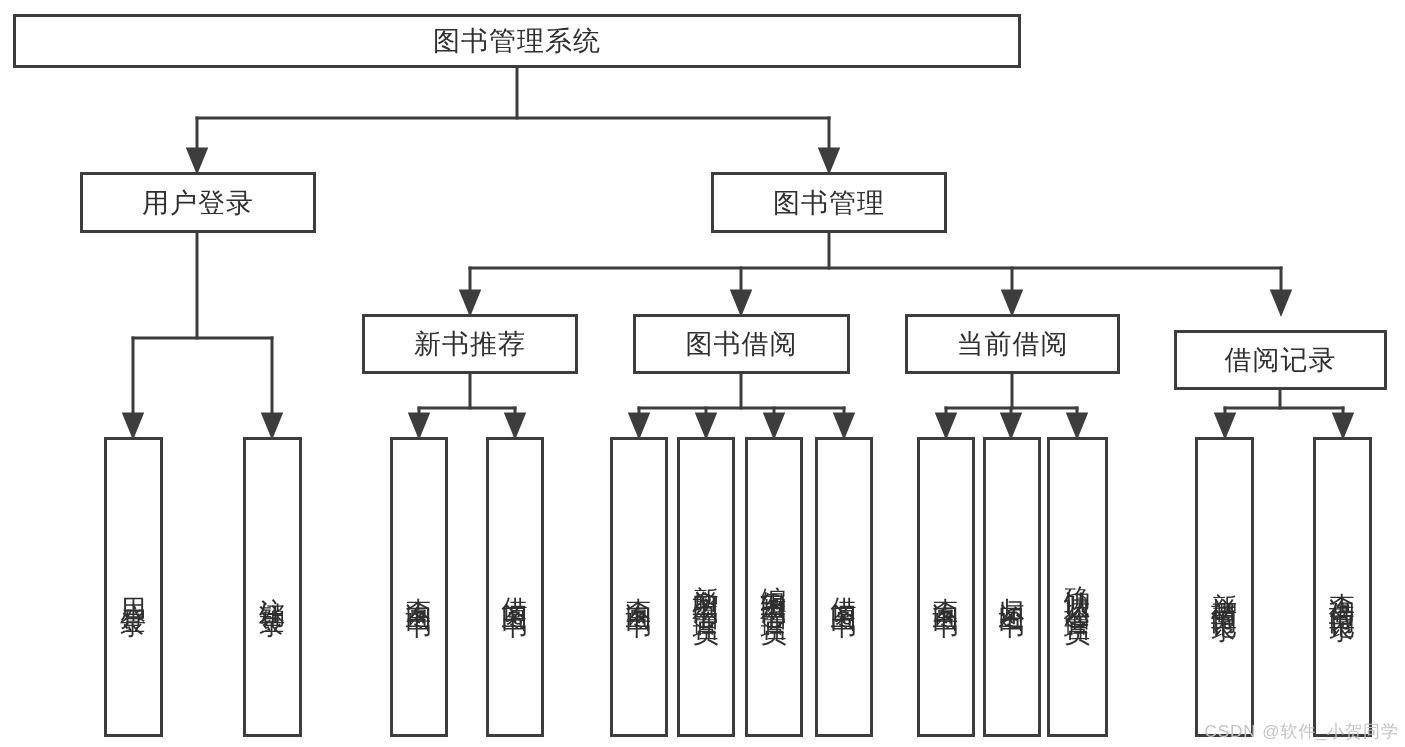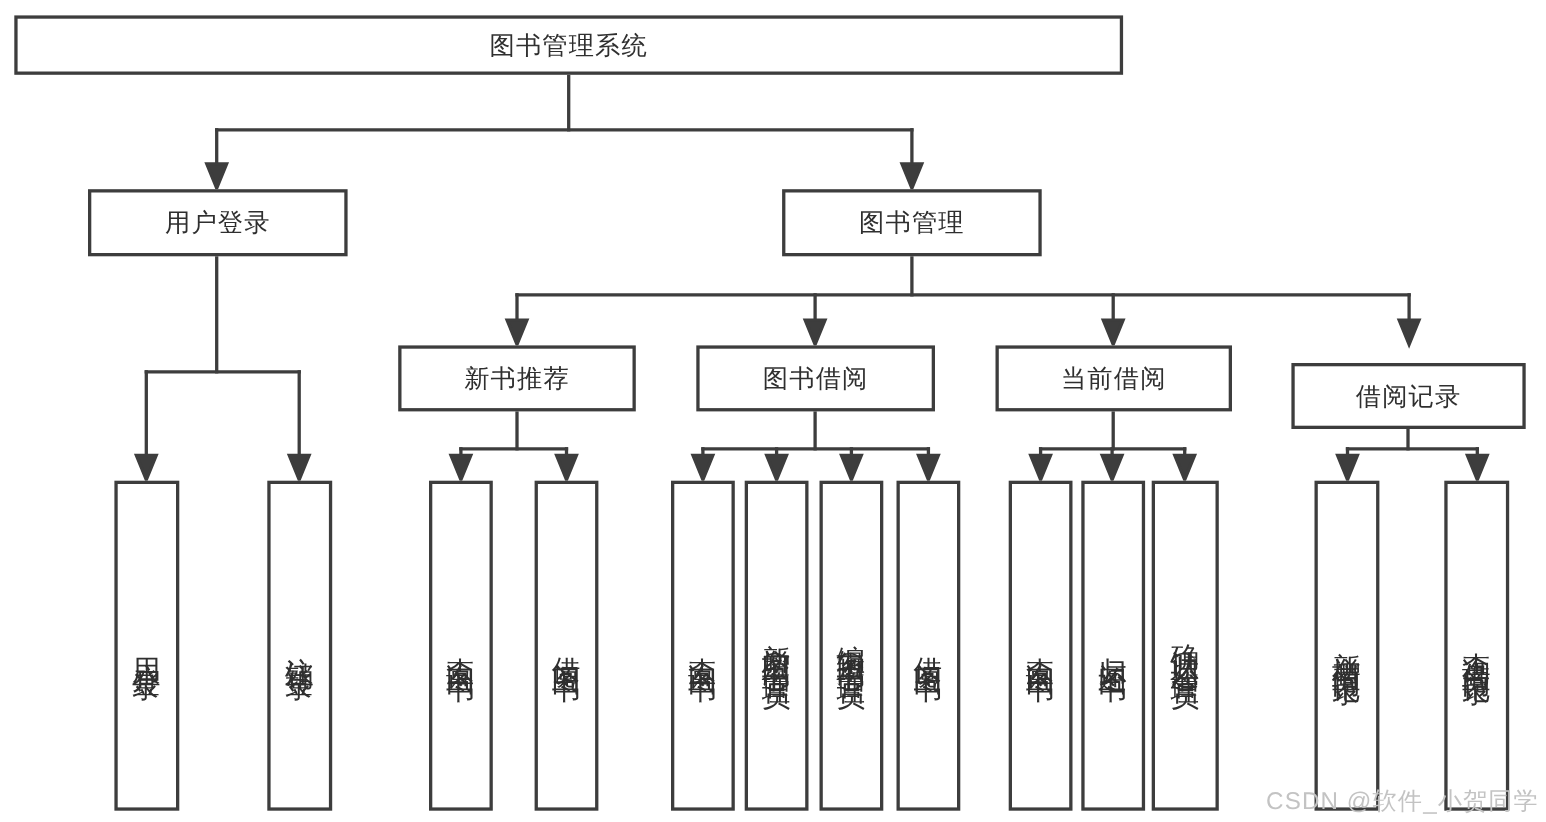--- a/index.html
+++ b/index.html
@@ -22,37 +22,37 @@
     position:absolute;
     box-sizing:border-box;
     border:3px solid var(--box-border);
     background:var(--background);
     display:flex;
     align-items:center;
     justify-content:center;
     color:var(--text);
   }
   .hlabel{
-    font-size:23px;
+    font-size:27px;
     letter-spacing:1px;
     white-space:nowrap;
   }
   .leaf .vlabel{
     writing-mode:vertical-rl;
     text-orientation:mixed;
     font-size:26px;
     letter-spacing:5px;
     line-height:1;
     white-space:nowrap;
   }
   .watermark{
     position:absolute;
     right:6px;
     bottom:4px;
-    font-size:22px;
+    font-size:17px;
     letter-spacing:1px;
     color:var(--watermark);
     white-space:nowrap;
   }
 </style>
 </head>
 <body>
 
 <div class="canvas">
 

